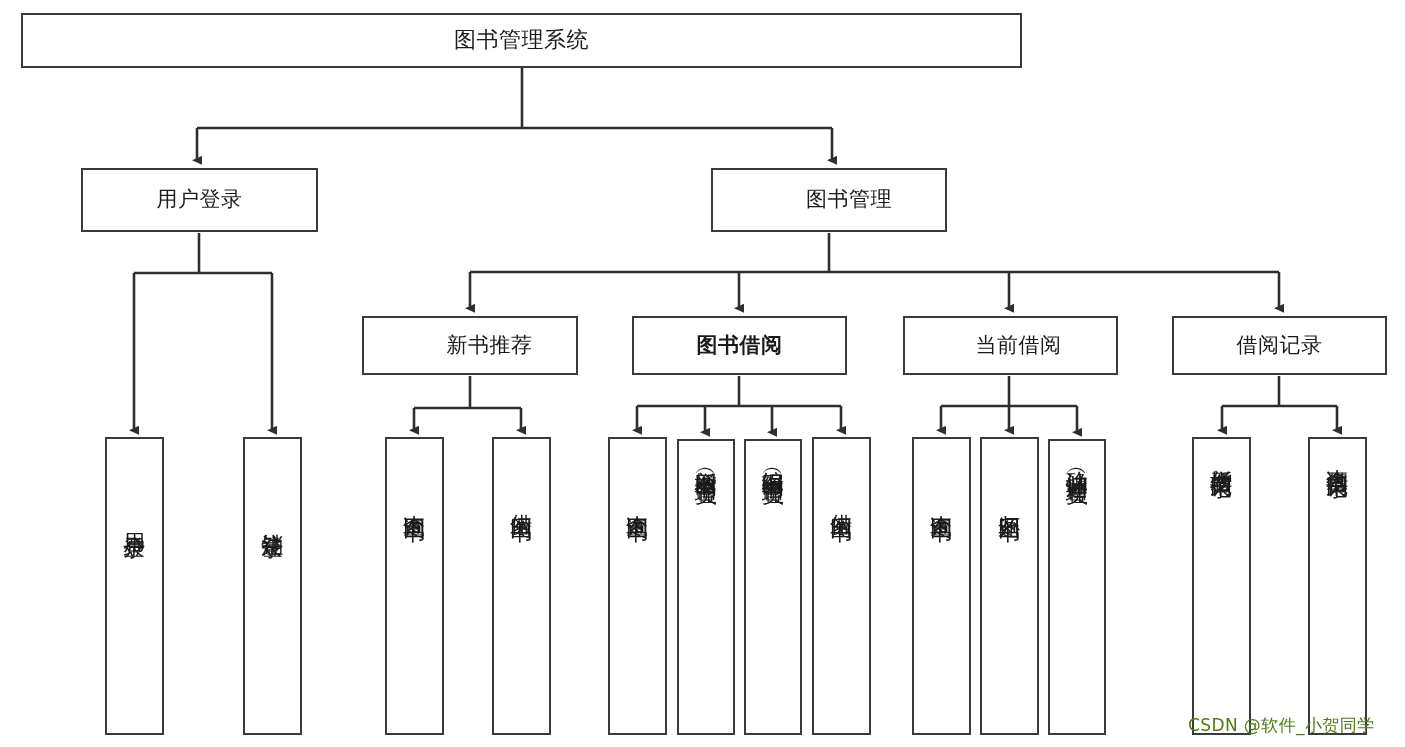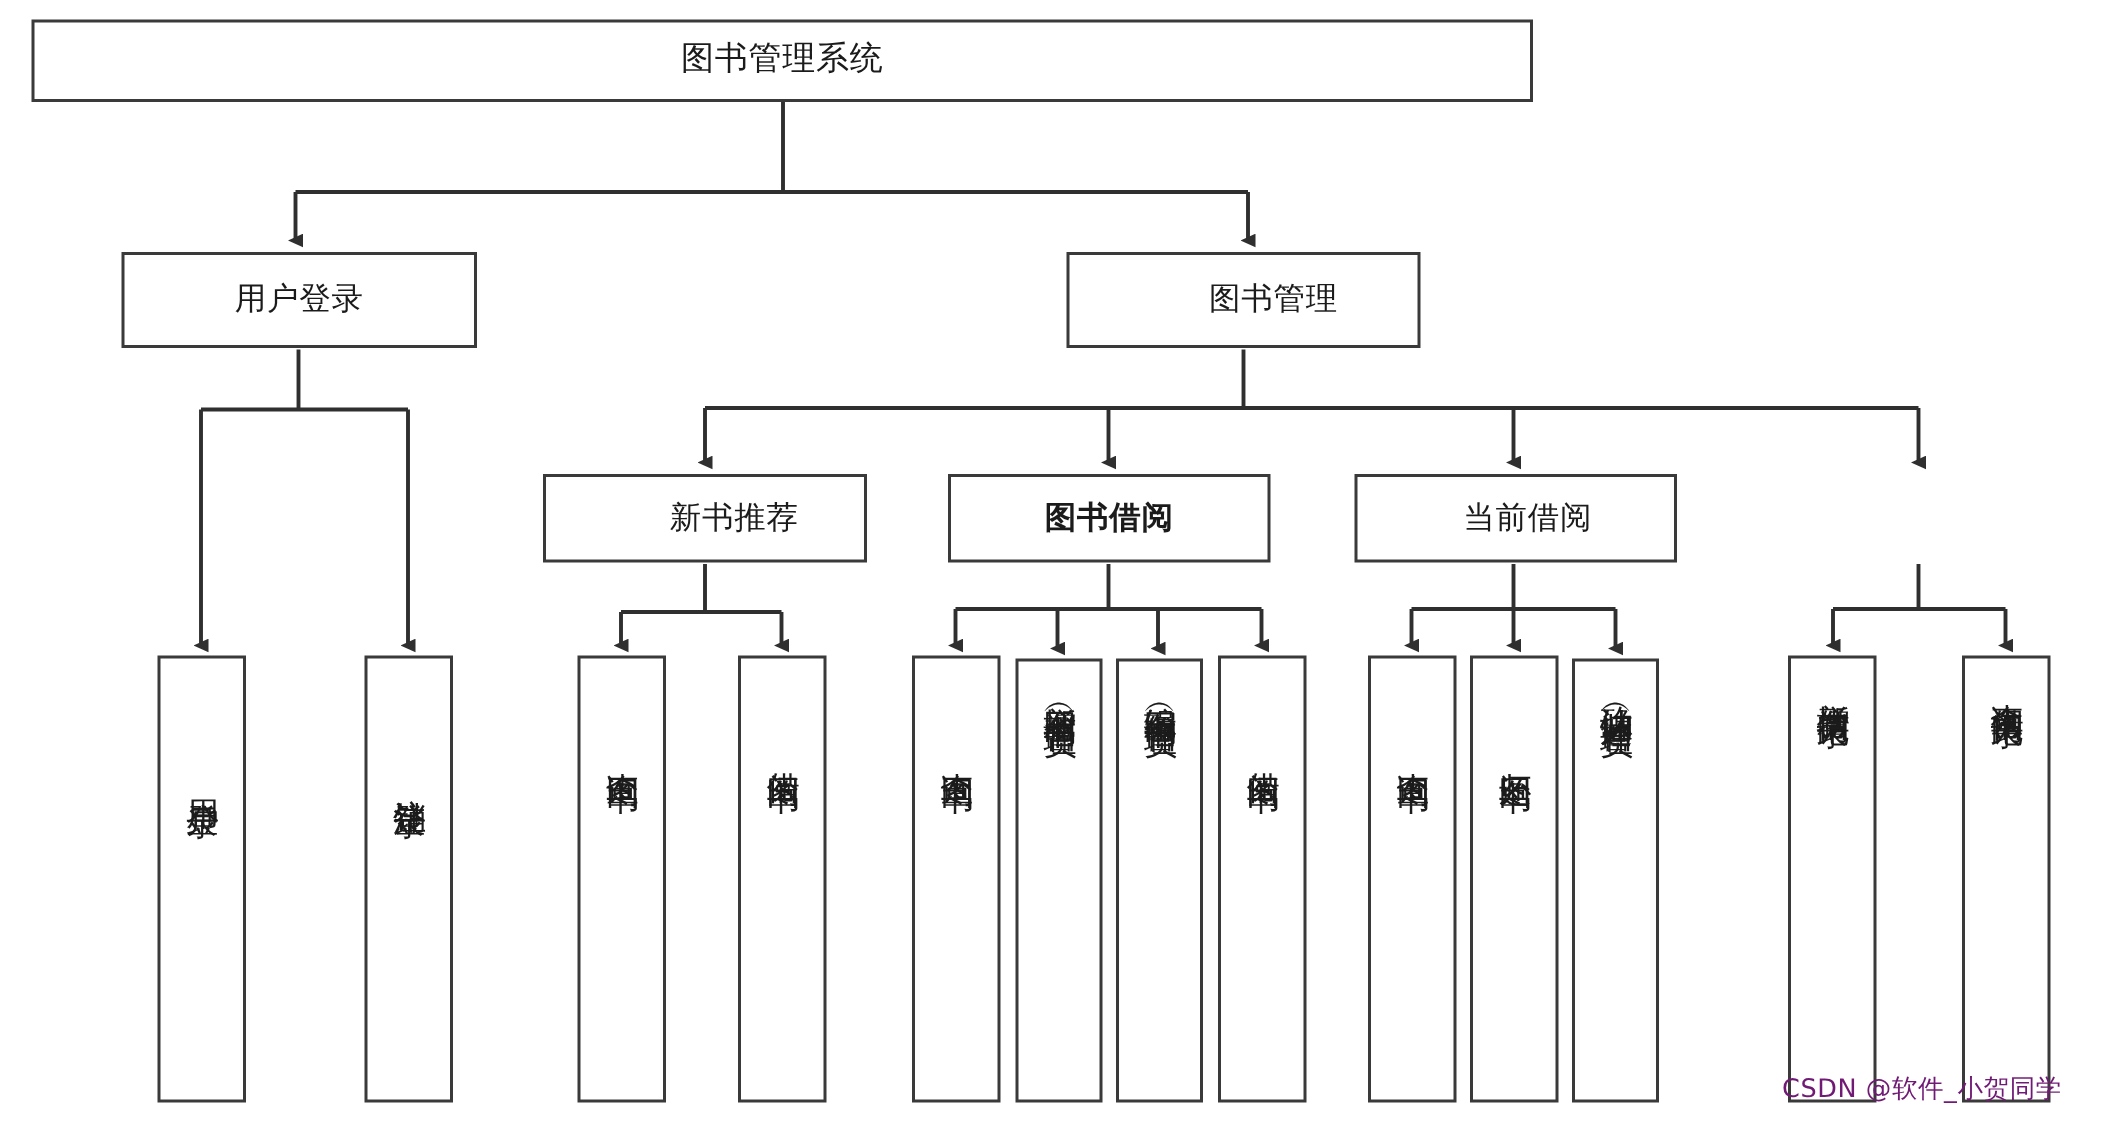--- a/index.html
+++ b/index.html
@@ -20,21 +20,21 @@
   
   .v-node{align-items:flex-start;justify-content:center;padding-top:6px;}
   .v-node .lbl{writing-mode:vertical-rl;text-orientation:upright;
                font-size:22px;line-height:1.24;letter-spacing:2px;
                white-space:nowrap;}
   .v-node.mid .lbl{margin-top:70px;}
   .v-node.mid2 .lbl{margin-top:52px;}
   .v-node.tall .lbl{margin-top:6px;}
 
   .watermark{position:absolute;left:1188px;top:714px;font-size:17px;
-             color:#701a75;white-space:nowrap;letter-spacing:.4px;}
+             color:#4d7c0f;white-space:nowrap;letter-spacing:.4px;}
 </style>
 </head>
 <body>
 
 <div id="stage">
 
   <svg id="edges" viewBox="0 0 1405 747" xmlns="http://www.w3.org/2000/svg">
     <defs>
       <marker id="arrow" markerWidth="10" markerHeight="10" refX="4.2" refY="5" orient="auto" markerUnits="userSpaceOnUse">
         <path d="M0,0 L9,0 L4.5,10 z" fill="#2f2f2f"></path>
@@ -97,20 +97,23 @@
 
   <div class="node h-node" style="left:362px;top:316px;width:216px;height:59px;padding-left:39px;">
     <span class="lbl">新书推荐</span>
   </div>
   <div class="node h-node" style="left:632px;top:316px;width:215px;height:59px;font-weight:bold;">
     <span class="lbl">图书借阅</span>
   </div>
   <div class="node h-node" style="left:903px;top:316px;width:215px;height:59px;padding-left:16px;">
     <span class="lbl">当前借阅</span>
   </div>
+  <div class="node h-node" style="left:1172px;top:316px;width:215px;height:59px;">
+    <span class="lbl">借阅记录</span>
+  </div>
 
   <div class="node v-node mid" style="left:105px;top:437px;width:59px;height:298px;">
     <span class="lbl">用户登录</span>
   </div>
   <div class="node v-node mid" style="left:243px;top:437px;width:59px;height:298px;">
     <span class="lbl">注销登录</span>
   </div>
 
   <div class="node v-node mid2" style="left:385px;top:437px;width:59px;height:298px;">
     <span class="lbl">查询图书</span>

